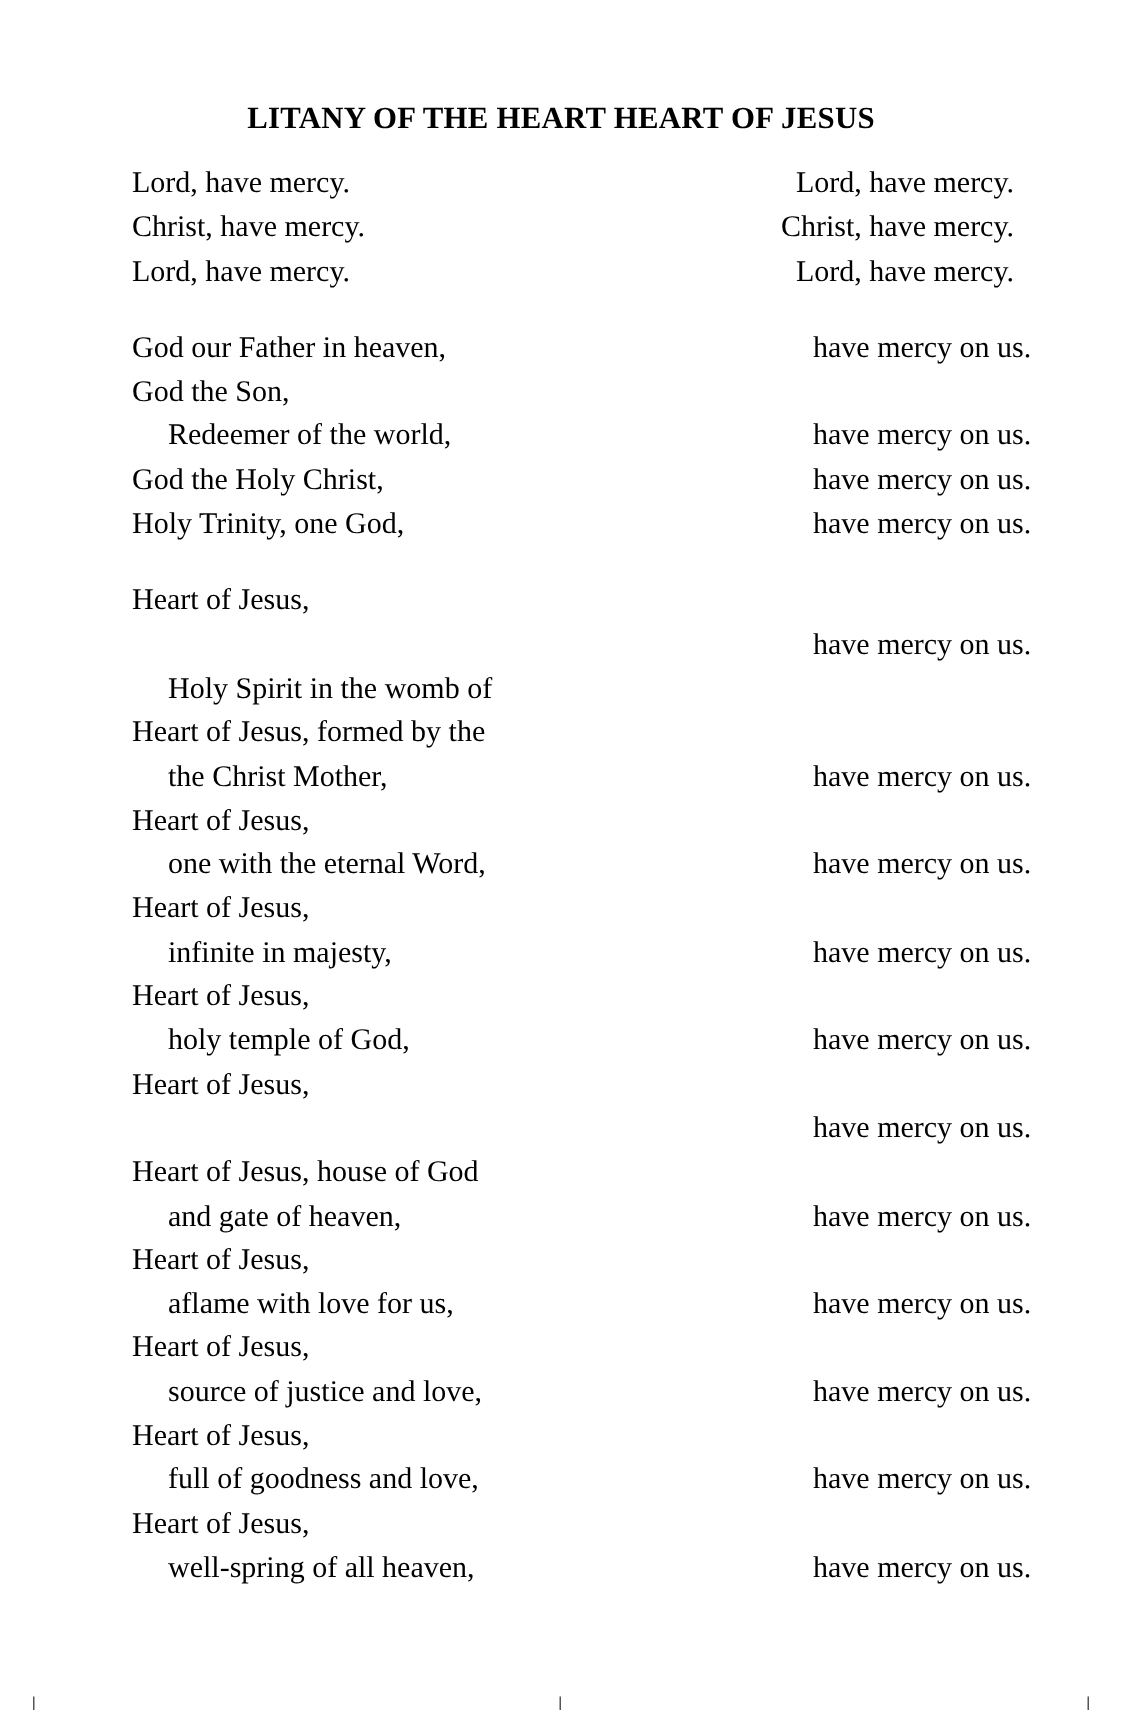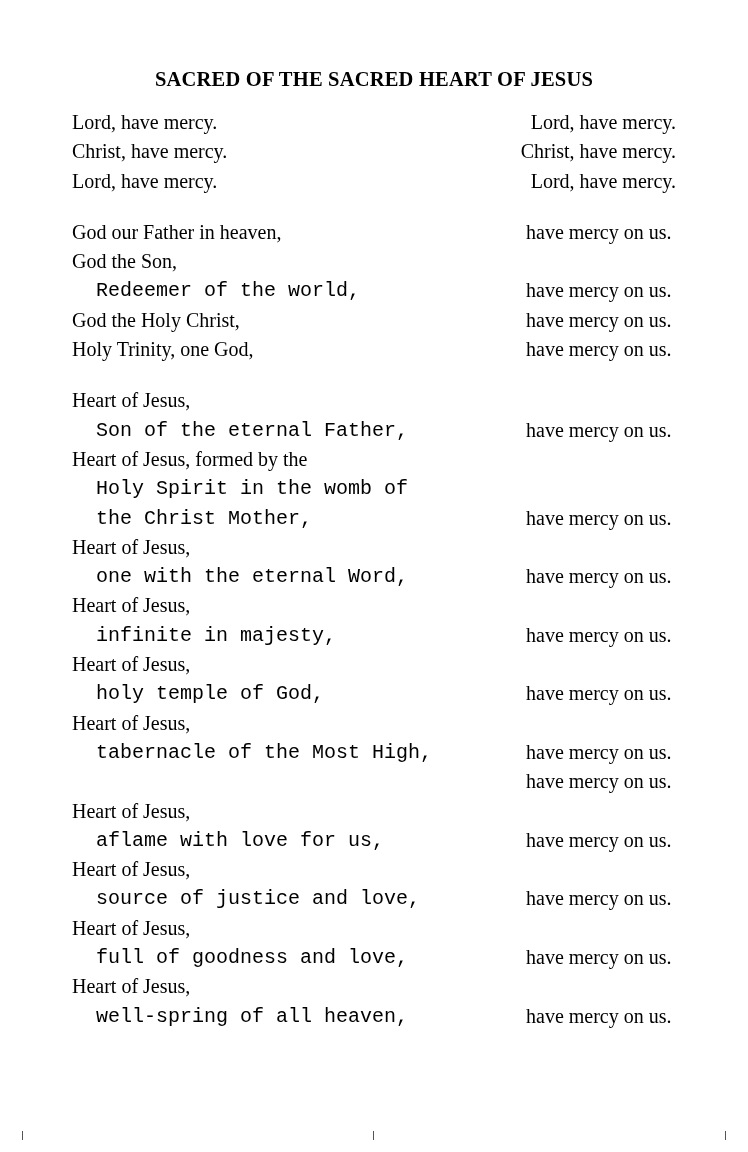--- a/index.html
+++ b/index.html
@@ -43,30 +43,30 @@
     padding: 0;
   }
   .group + .group {
     margin-top: 22px;
   }
   .line {
     position: relative;
     height: 29.3px;
     line-height: 29.3px;
     font-size: 20px;
+    margin-left: 16px;
   }
   .invocation {
     position: absolute;
     left: 0;
     top: 0;
     white-space: pre;
   }
   .invocation.indent {
     left: 24px;
-    font-family: Liberation Mono, monospace;
   }
   .response {
     position: absolute;
     top: 0;
     white-space: pre;
   }
   .response.left-align {
     left: 454px;
   }
   .response.right-align {
@@ -88,21 +88,21 @@
   }
   .tick.t1 { left: 22px; }
   .tick.t2 { left: 373px; }
   .tick.t3 { left: 725px; }
 </style>
 </head>
 <body>
 
 <div class="page">
 
-  <div class="title">SACRED OF THE SACRED HEART OF JESUS</div>
+  <div class="title">LITANY OF THE HEART HEART OF JESUS</div>
 
   <div class="litany">
       <div class="group">
         <div class="line">
           <span class="invocation">Lord, have mercy.</span>
           <span class="response right-align">Lord, have mercy.</span>
         </div>
         <div class="line">
           <span class="invocation">Christ, have mercy.</span>
           <span class="response right-align">Christ, have mercy.</span>
@@ -131,30 +131,29 @@
         <div class="line">
           <span class="invocation">Holy Trinity, one God,</span>
           <span class="response left-align">have mercy on us.</span>
         </div>
       </div>
       <div class="group">
         <div class="line">
           <span class="invocation">Heart of Jesus,</span>
         </div>
         <div class="line">
-          <span class="invocation indent">Son of the eternal Father,</span>
-          <span class="response left-align">have mercy on us.</span>
+          <span class="response left-align">have mercy on us.</span>
+        </div>
+        <div class="line">
+          <span class="invocation indent">Holy Spirit in the womb of</span>
         </div>
         <div class="line">
           <span class="invocation">Heart of Jesus, formed by the</span>
         </div>
         <div class="line">
-          <span class="invocation indent">Holy Spirit in the womb of</span>
-        </div>
-        <div class="line">
           <span class="invocation indent">the Christ Mother,</span>
           <span class="response left-align">have mercy on us.</span>
         </div>
         <div class="line">
           <span class="invocation">Heart of Jesus,</span>
         </div>
         <div class="line">
           <span class="invocation indent">one with the eternal Word,</span>
           <span class="response left-align">have mercy on us.</span>
         </div>
@@ -169,24 +168,27 @@
           <span class="invocation">Heart of Jesus,</span>
         </div>
         <div class="line">
           <span class="invocation indent">holy temple of God,</span>
           <span class="response left-align">have mercy on us.</span>
         </div>
         <div class="line">
           <span class="invocation">Heart of Jesus,</span>
         </div>
         <div class="line">
-          <span class="invocation indent">tabernacle of the Most High,</span>
-          <span class="response left-align">have mercy on us.</span>
-        </div>
-        <div class="line">
+          <span class="response left-align">have mercy on us.</span>
+        </div>
+        <div class="line">
+          <span class="invocation">Heart of Jesus, house of God</span>
+        </div>
+        <div class="line">
+          <span class="invocation indent">and gate of heaven,</span>
           <span class="response left-align">have mercy on us.</span>
         </div>
         <div class="line">
           <span class="invocation">Heart of Jesus,</span>
         </div>
         <div class="line">
           <span class="invocation indent">aflame with love for us,</span>
           <span class="response left-align">have mercy on us.</span>
         </div>
         <div class="line">

